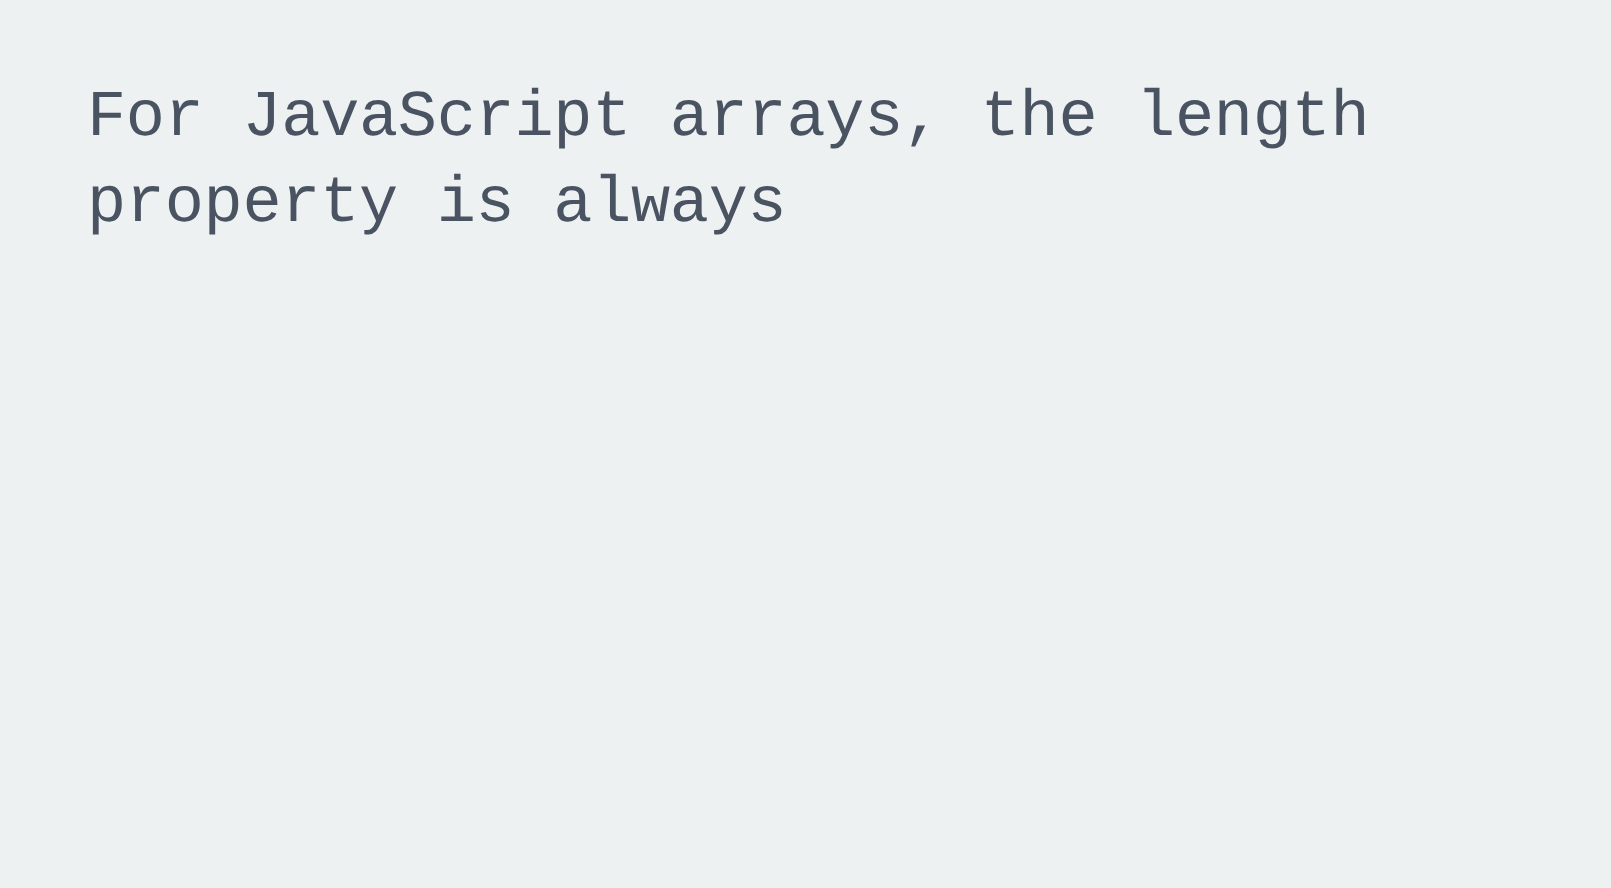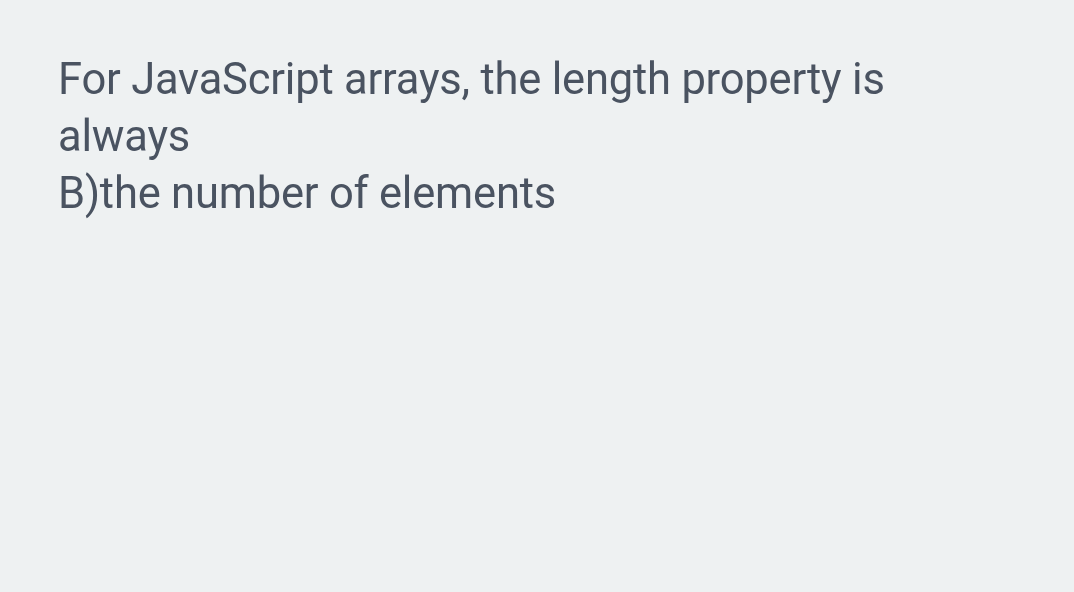--- a/index.html
+++ b/index.html
@@ -14,27 +14,27 @@
       font-family: -apple-system, BlinkMacSystemFont, "Segoe UI", Roboto, "Helvetica Neue", Arial, sans-serif;
       padding: 52px 58px;
       color: #4a5361;
       font-size: 43.5px;
       line-height: 1.31;
       font-weight: 400;
       letter-spacing: -0.2px;
     }
     .question-block {
       display: block;
+      font-family: Liberation Mono, monospace;
     }
     .question-text {
       display: block;
     }
     .option {
       display: block;
     }
   </style>
 </head>
 <body>
 
 <div class="question-block">
   <span class="question-text">For JavaScript arrays, the length property is always</span>
-  <span class="option"><span>B)</span><span>the number of elements</span></span>
 </div>
 
 </body></html>

